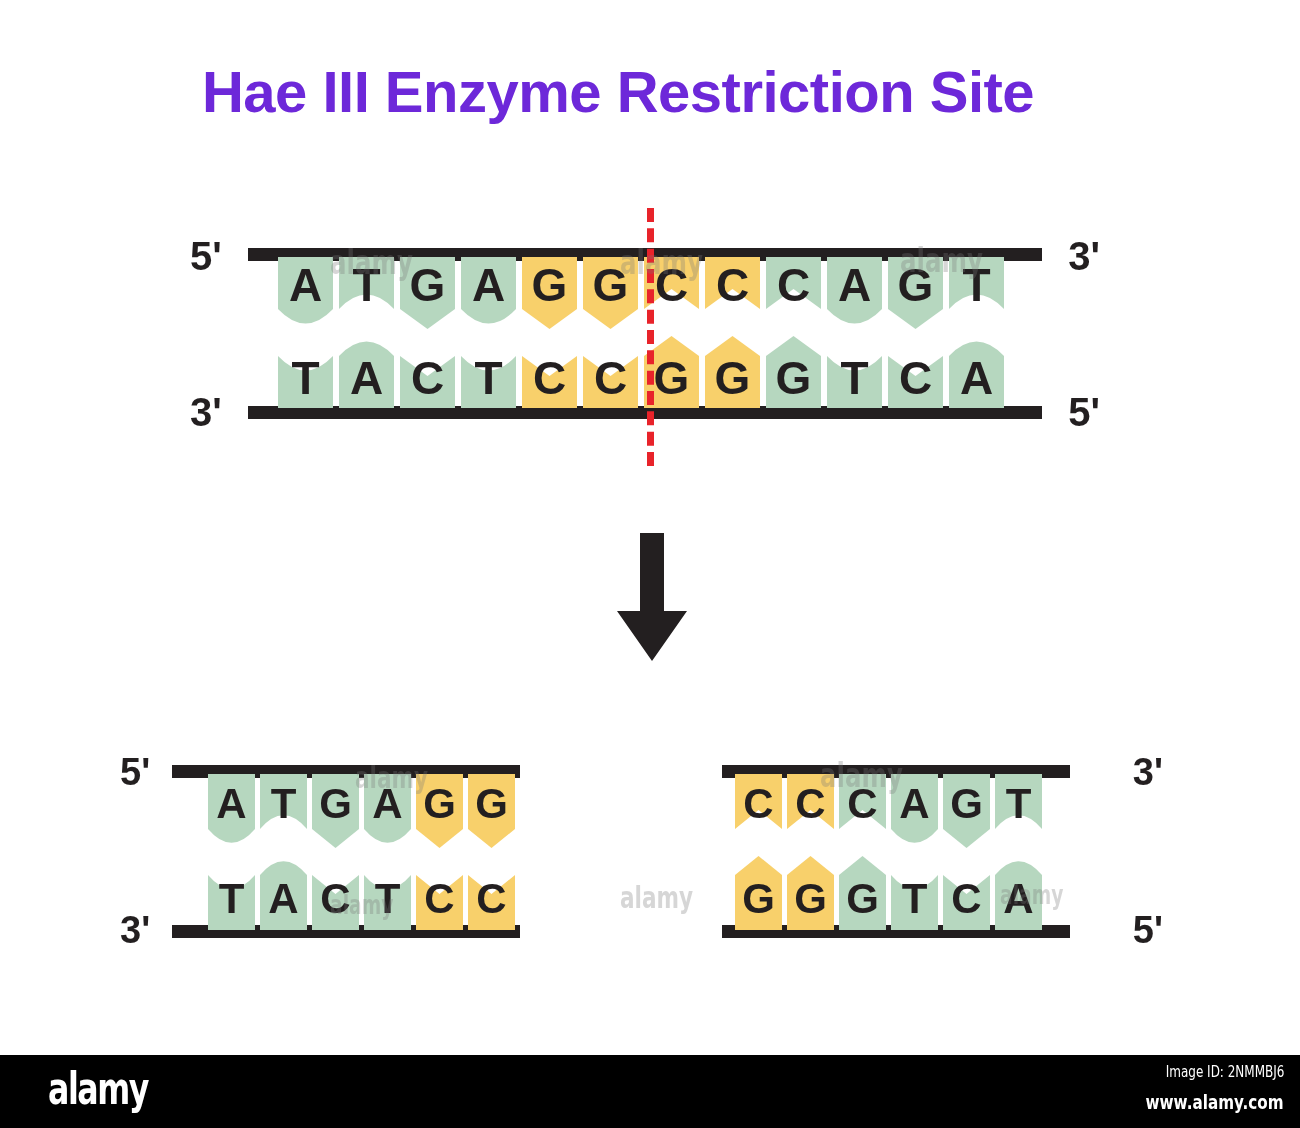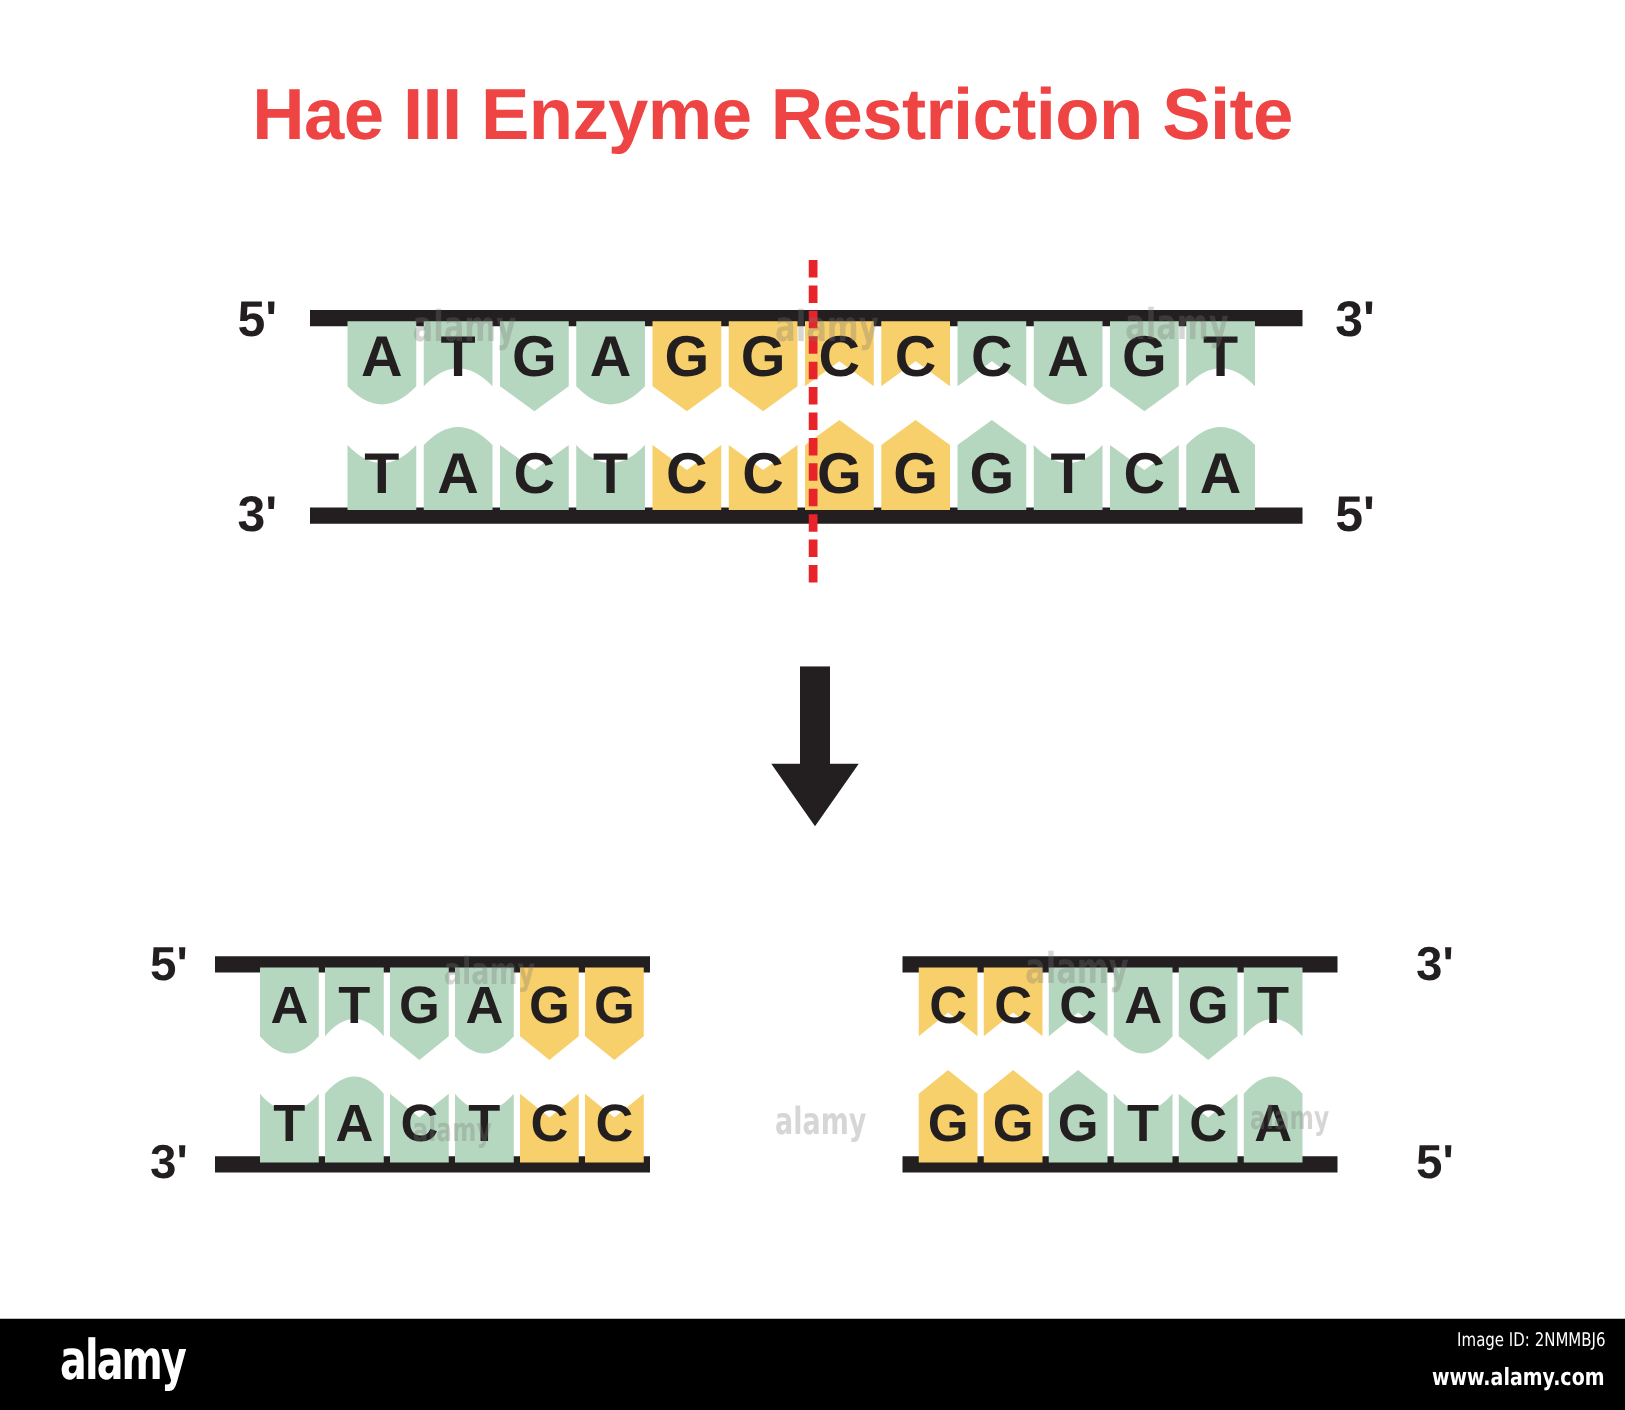--- a/index.html
+++ b/index.html
@@ -23,21 +23,21 @@
   #title {
     position: absolute;
     left: 0;
     top: 58px;
     width: 1236px;
     text-align: center;
     font-family: "Liberation Sans", sans-serif;
     font-weight: bold;
     font-size: 58px;
     letter-spacing: -0.5px;
-    color: #ef4444;
+    color: #6d28d9;
     white-space: nowrap;
   }
 
   
   .duplex {
     position: absolute;
   }
   .backbone {
     position: absolute;
     background: #231f20;

